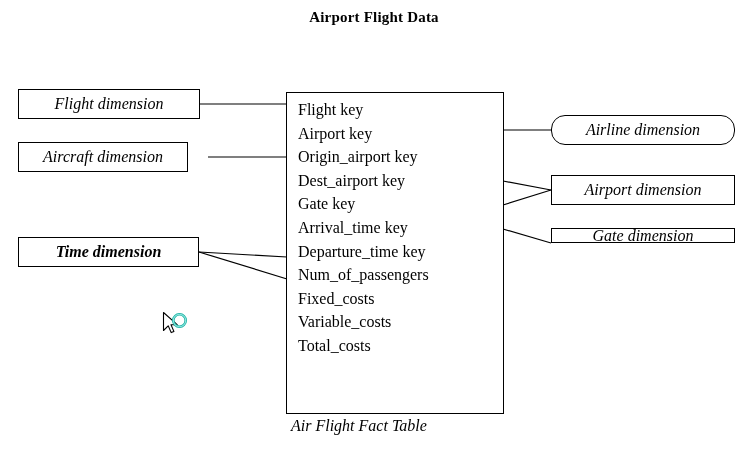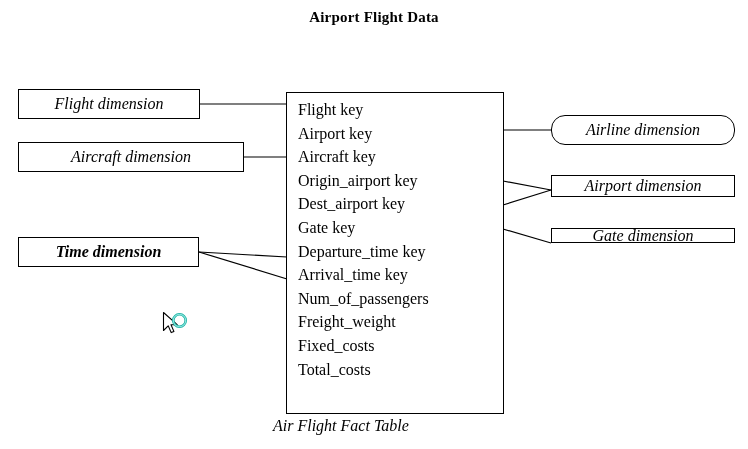--- a/index.html
+++ b/index.html
@@ -60,21 +60,21 @@
     right: 4px;
   }
   .fact-field {
     font-size: 16px;
     line-height: 23.6px;
     white-space: nowrap;
     font-style: normal;
   }
   #fact-caption {
     position: absolute;
-    left: 273px;
+    left: 291px;
     top: 416px;
     font-style: italic;
     font-size: 16px;
     line-height: 20px;
     white-space: nowrap;
     z-index: 3;
   }
   #connectors {
     position: absolute;
     left: 0;
@@ -118,53 +118,52 @@
 
     <line x1="503" y1="205" x2="551" y2="190" stroke="#000000" stroke-width="1.2"></line>
 
     <line x1="503" y1="229" x2="551" y2="243" stroke="#000000" stroke-width="1.2"></line>
   </svg>
 
   <div class="dim-box" style="left:18px; top:89px; width:182px; height:30px;">
     <span>Flight dimension</span>
   </div>
 
-  <div class="dim-box" style="left:18px; top:142px; width:226px; height:30px;">
+  <div class="dim-box" style="left:18px; top:142px; width:170px; height:30px;">
     <span>Aircraft dimension</span>
   </div>
 
   <div class="dim-box" style="left:18px; top:237px; width:181px; height:30px;font-weight:bold;">
     <span>Time dimension</span>
   </div>
 
   <div class="dim-box" style="left:551px; top:115px; width:184px; height:30px;border-radius:14px;">
     <span>Airline dimension</span>
   </div>
 
-  <div class="dim-box" style="left:551px; top:175px; width:184px; height:22px;">
+  <div class="dim-box" style="left:551px; top:175px; width:184px; height:30px;">
     <span>Airport dimension</span>
   </div>
 
   <div class="dim-box" style="left:551px; top:228px; width:184px; height:15px;">
     <span>Gate dimension</span>
   </div>
 
   <div id="fact-box">
     <div id="fact-fields">
       <div class="fact-field">Flight key</div>
       <div class="fact-field">Airport key</div>
-      <div class="fact-field">Aircraft key</div>
       <div class="fact-field">Origin_airport key</div>
       <div class="fact-field">Dest_airport key</div>
       <div class="fact-field">Gate key</div>
+      <div class="fact-field">Arrival_time key</div>
       <div class="fact-field">Departure_time key</div>
-      <div class="fact-field">Arrival_time key</div>
       <div class="fact-field">Num_of_passengers</div>
-      <div class="fact-field">Freight_weight</div>
       <div class="fact-field">Fixed_costs</div>
+      <div class="fact-field">Variable_costs</div>
       <div class="fact-field">Total_costs</div>
     </div>
   </div>
 
   <div id="fact-caption">Air Flight Fact Table</div>
 
   <svg id="cursor" viewBox="0 0 30 30">
     <g>
       <path d="M3.5,2.5 L3.5,20.5 L8.2,15.8 L11.2,22.6 L13.9,21.4 L11.0,14.8 L17.2,14.6 Z" fill="#ffffff" stroke="#000000" stroke-width="1.1" stroke-linejoin="round"></path>
     </g>

